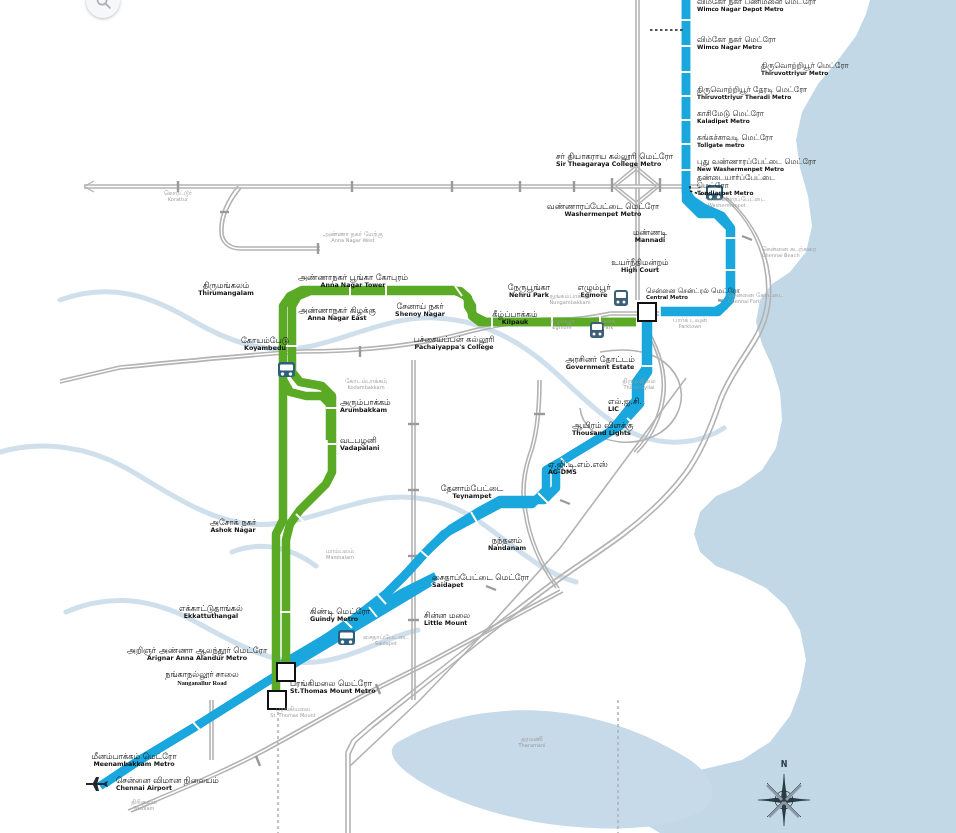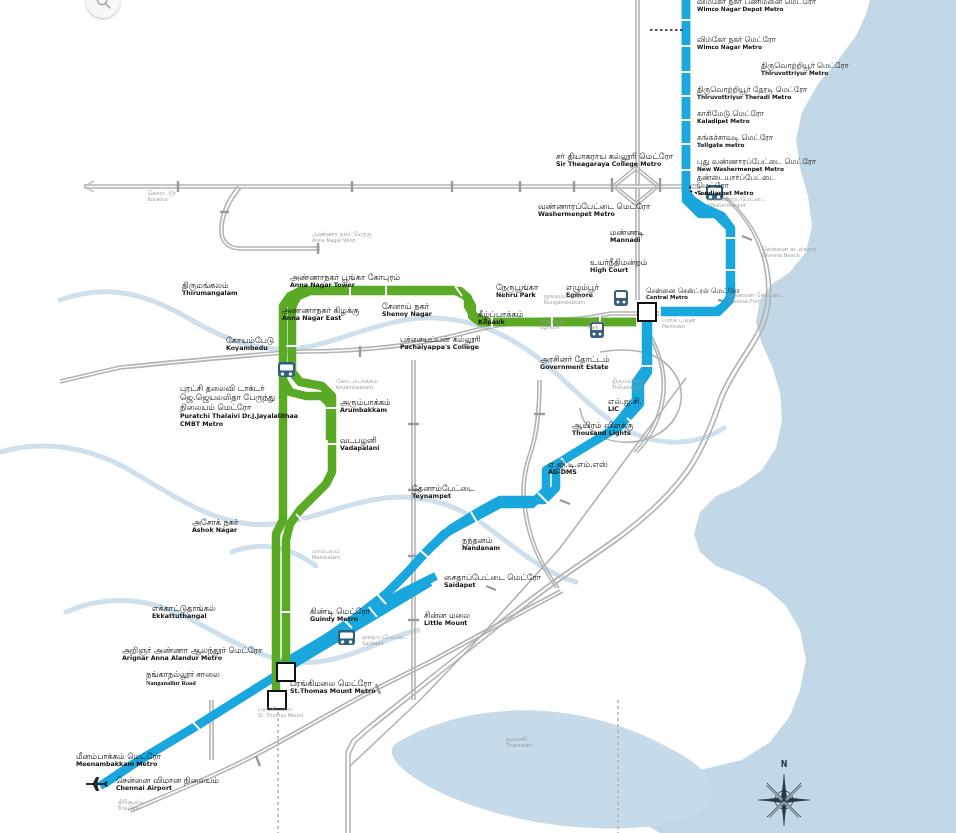--- a/index.html
+++ b/index.html
@@ -1,19 +1,19 @@
 <!DOCTYPE html>
 <html><head>
 <meta charset="utf-8">
 <style>
   html,body{margin:0;padding:0;background:#ffffff;}
   body{width:956px;height:833px;overflow:hidden;font-family:"DejaVu Sans","Liberation Sans",sans-serif;}
   #map{position:relative;width:956px;height:833px;background:#ffffff;overflow:hidden;}
   #svgmap{position:absolute;left:0;top:0;}
-  .lbl{position:absolute;line-height:1.05;pointer-events:none;white-space:nowrap;}
+  .lbl{position:absolute;text-align:center;line-height:1.05;pointer-events:none;white-space:nowrap;}
   .lbl .ta{font-size:8.2px;color:#111;letter-spacing:0px;}
   .lbl .en{font-size:6.3px;font-weight:bold;color:#111;}
   .lbl.right{text-align:left;}
   .lbl.left{}
   .lbl.small .ta{font-size:7px;}
   .lbl.small .en{font-size:5.4px;}
   .grey .ta{color:#9a9a9a;font-size:6.2px;}
   .grey .en{color:#9a9a9a;font-size:5px;font-weight:normal;}
   .legend-lbl .ta{font-size:7.6px;}
   .legend-lbl .en{font-size:5.8px;}
@@ -345,21 +345,21 @@
     <div class="en">AG-DMS</div>
   </div>
   <div class="lbl left" style="left:412px;top:484px;width:120px;">
     <div class="ta">தேனாம்பேட்டை</div>
     <div class="en">Teynampet</div>
   </div>
   <div class="lbl" style="left:462px;top:536px;width:90px;">
     <div class="ta">நந்தனம்</div>
     <div class="en">Nandanam</div>
   </div>
-  <div class="lbl right" style="left:404px;top:573px;padding-left:40px;">
+  <div class="lbl right" style="left:392px;top:573px;padding-left:40px;">
     <div class="ta">சைதாப்பேட்டை மெட்ரோ</div>
     <div class="en">Saidapet</div>
   </div>
   <div class="lbl right" style="left:424px;top:611px;">
     <div class="ta">சின்ன மலை</div>
     <div class="en">Little Mount</div>
   </div>
   <div class="lbl right" style="left:310px;top:607px;">
     <div class="ta">கிண்டி மெட்ரோ</div>
     <div class="en">Guindy Metro</div>
@@ -409,24 +409,20 @@
     <div class="ta">நேருபூங்கா</div>
     <div class="en">Nehru Park</div>
   </div>
   <div class="lbl" style="left:566px;top:283px;width:56px;">
     <div class="ta">எழும்பூர்</div>
     <div class="en">Egmore</div>
   </div>
   <div class="lbl" style="left:226px;top:336px;width:78px;">
     <div class="ta">கோயம்பேடு</div>
     <div class="en">Koyambedu</div>
-  </div>
-  <div class="lbl left" style="left:180px;top:384px;width:130px;white-space:normal;line-height:1.15;">
-    <div class="ta">புரட்சி தலைவி டாக்டர் ஜெ.ஜெயலலிதா பேருந்து நிலையம் மெட்ரோ</div>
-    <div class="en">Puratchi Thalaivi Dr.J.Jayalalithaa CMBT Metro</div>
   </div>
   <div class="lbl right" style="left:340px;top:398px;">
     <div class="ta">அரும்பாக்கம்</div>
     <div class="en">Arumbakkam</div>
   </div>
   <div class="lbl right" style="left:340px;top:436px;">
     <div class="ta">வடபழனி</div>
     <div class="en">Vadapalani</div>
   </div>
   <div class="lbl left" style="left:192px;top:518px;width:82px;">

